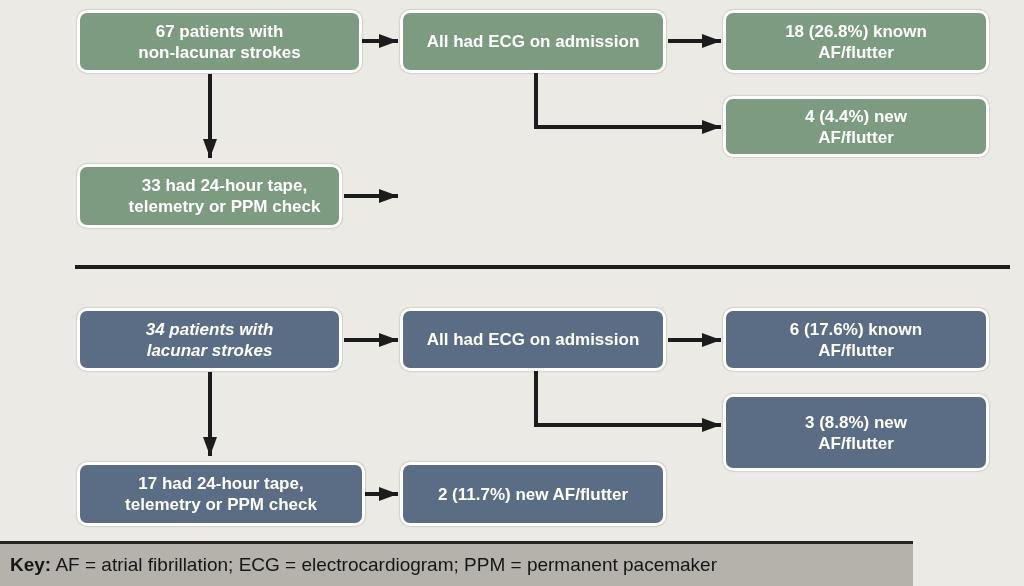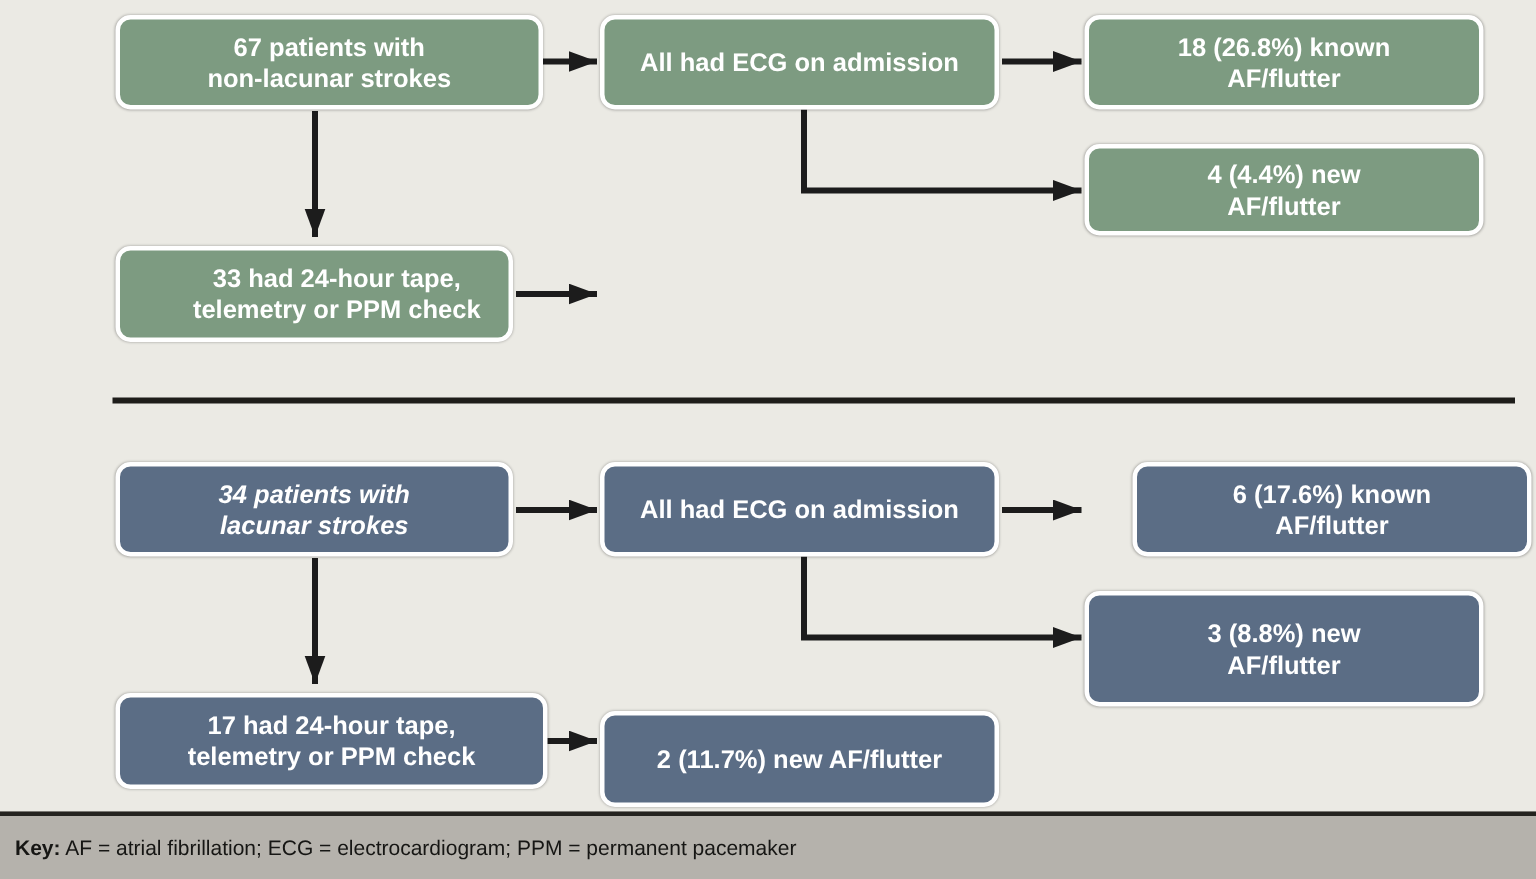--- a/index.html
+++ b/index.html
@@ -49,39 +49,39 @@
   .b-c1-patients{left:77px;top:10px;width:285px;}
   .b-c1-ecg{left:400px;top:10px;}
   .b-c1-known{left:723px;top:10px;}
   .b-c1-newecg{left:723px;top:96px;height:61px;}
   .b-c1-tape{left:77px;top:164px;width:265px;height:64px;padding-left:36px;}
   .b-c1-newtape{left:400px;top:164px;height:64px;}
 
   
   .b-c2-patients{left:77px;top:308px;width:265px;font-style:italic;}
   .b-c2-ecg{left:400px;top:308px;}
-  .b-c2-known{left:755px;top:308px;}
+  .b-c2-known{left:723px;top:308px;}
   .b-c2-newecg{left:723px;top:394px;height:77px;}
   .b-c2-tape{left:77px;top:462px;width:288px;height:64px;}
-  .b-c2-newtape{left:400px;top:462px;height:64px;margin-top:12px;}
+  .b-c2-newtape{left:400px;top:462px;height:64px;}
 
   .divider{
     position:absolute;
     left:75px;top:265px;
     width:935px;height:4px;
     background:var(--divider,#1e1d1a);
   }
   .key-bar{
     position:absolute;
-    left:0;bottom:0;width:1024px;height:45px;
+    left:0;bottom:0;width:913px;height:45px;
     box-sizing:border-box;
     background:var(--footer-bg,#b5b2ac);
     border-top:3px solid var(--footer-line,#24231f);
     color:var(--footer-text,#161614);
-    font-size:14px;
+    font-size:19px;
     display:flex;align-items:center;
     padding-left:10px;
   }
   .key-bar strong{font-weight:bold;}
 </style>
 </head>
 <body>
 
 <div class="canvas">
 

